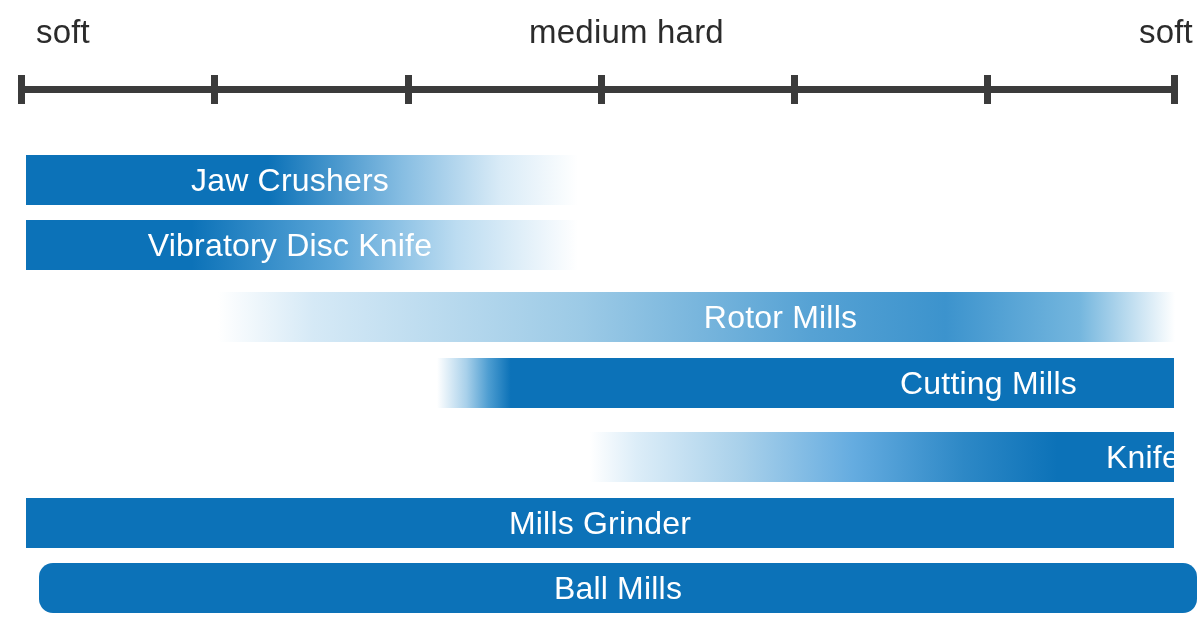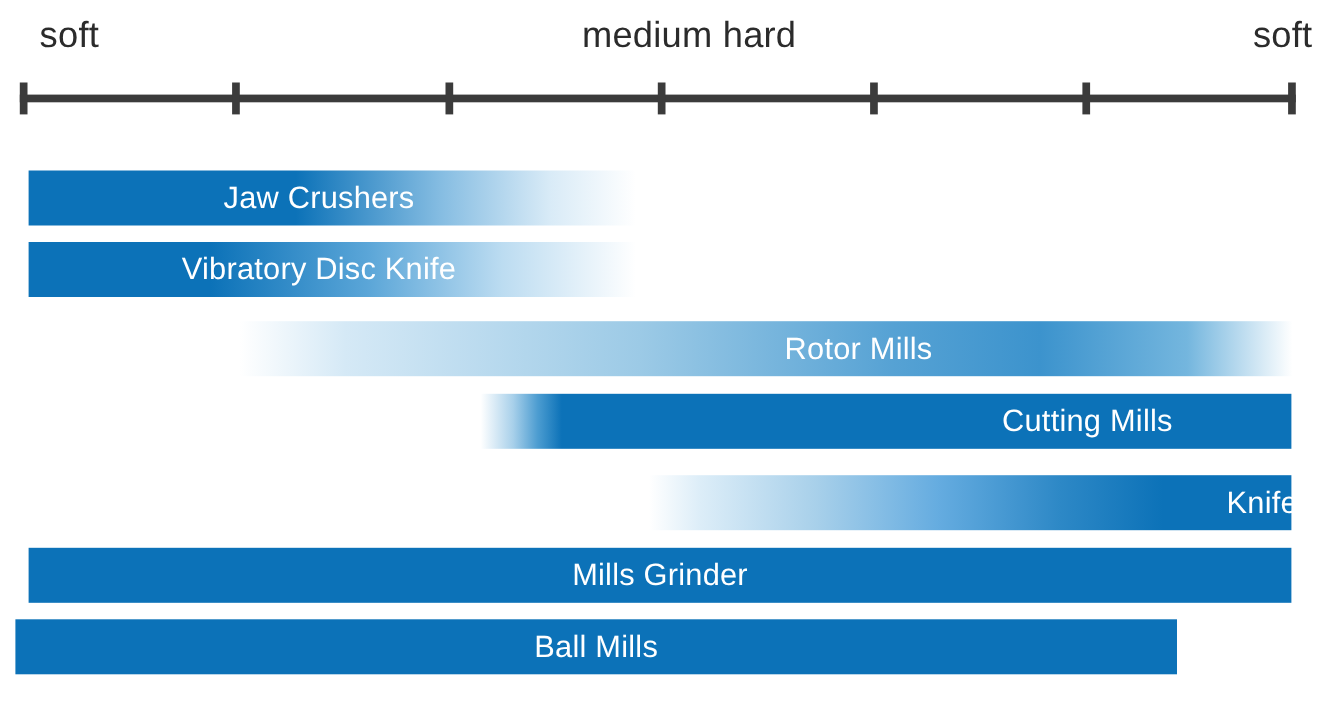--- a/index.html
+++ b/index.html
@@ -75,21 +75,21 @@
   }
   .bar-label {
     position: absolute;
     left: 0;
     top: 0;
     width: 100%;
     height: 50px;
     line-height: 50px;
     text-align: center;
     color: #ffffff;
-    font-size: 28px;
+    font-size: 32px;
     font-weight: 400;
     white-space: nowrap;
     letter-spacing: 0.2px;
     pointer-events: none;
   }
 </style>
 </head>
 <body>
 
 <div id="chart-root">
@@ -122,18 +122,18 @@
       </div>
       <div class="bar" style="left: 437px; top: 358px; width: 737px; background: linear-gradient(to right, rgb(255, 255, 255) 0%, rgb(168, 208, 234) 4%, rgb(77, 157, 209) 7%, rgb(12, 114, 184) 10%, rgb(12, 114, 184) 100%);">
         <div class="bar-label" style="transform: translateX(183px);">Cutting Mills</div>
       </div>
       <div class="bar" style="left: 590px; top: 432px; width: 584px; background: linear-gradient(to right, rgb(255, 255, 255) 0%, rgb(220, 237, 248) 8%, rgb(168, 208, 234) 26%, rgb(101, 172, 224) 45%, rgb(45, 136, 198) 64%, rgb(12, 114, 184) 80%, rgb(12, 114, 184) 100%);">
         <div class="bar-label" style="transform: translateX(298px);">Knife Mills</div>
       </div>
       <div class="bar" style="left: 26px; top: 498px; width: 1148px; background: linear-gradient(to right, rgb(12, 114, 184) 0%, rgb(12, 114, 184) 100%);">
         <div class="bar-label">Mills Grinder</div>
       </div>
-      <div class="bar" style="left: 14px; top: 563px; width: 1056px; background: linear-gradient(to right, rgb(12, 114, 184) 0%, rgb(12, 114, 184) 100%);">
+      <div class="bar" style="left: 39px; top: 563px; width: 1158px; background: linear-gradient(to right, rgb(12, 114, 184) 0%, rgb(12, 114, 184) 100%); border-radius: 14px;">
         <div class="bar-label">Ball Mills</div>
       </div>
     </div>
 
 </div>
 
 </body></html>

